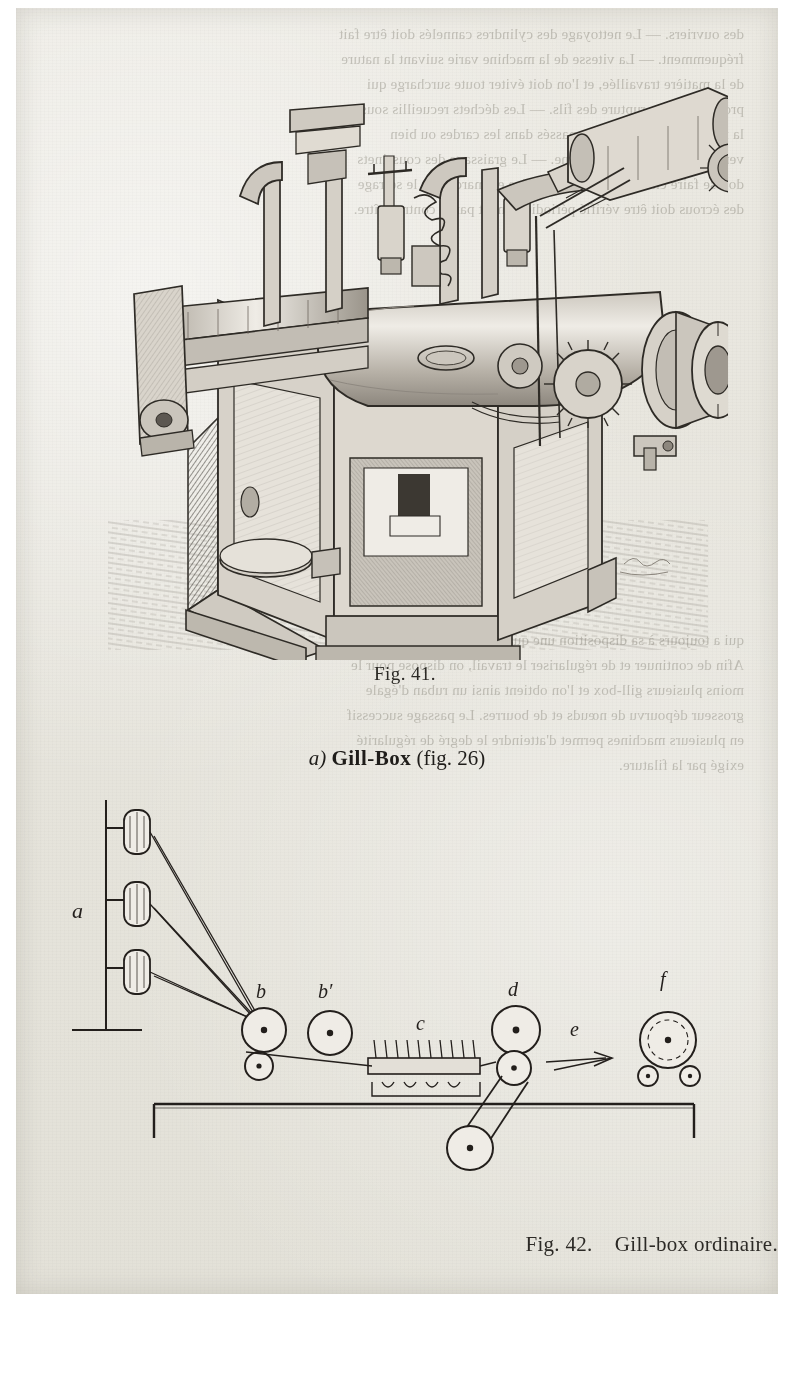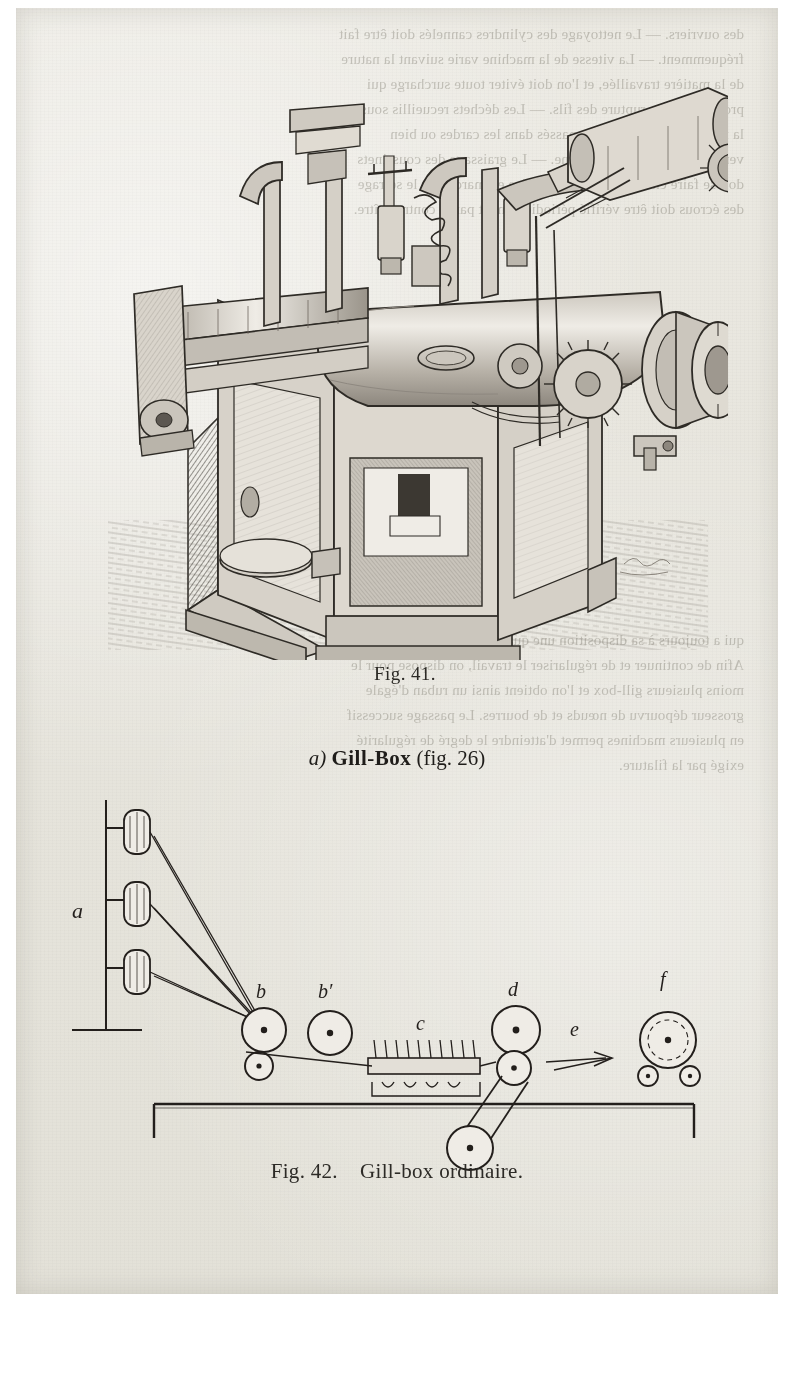--- a/index.html
+++ b/index.html
@@ -122,23 +122,24 @@
     position: absolute;
     left: 30px;
     top: 782px;
     width: 700px;
     height: 390px;
   }
   #fig42 { display: block; width: 100%; height: 100%; }
 
   #fig42-caption {
     left: 0;
-    top: 1151px;
+    top: 1224px;
     font-size: 21px;
     letter-spacing: 0.3px;
+    text-align: right;
   }
 
   
   #watermark-bar {
     position: absolute;
     left: 0;
     top: 1294px;
     width: 793px;
     height: 96px;
     background: #ffffff;

